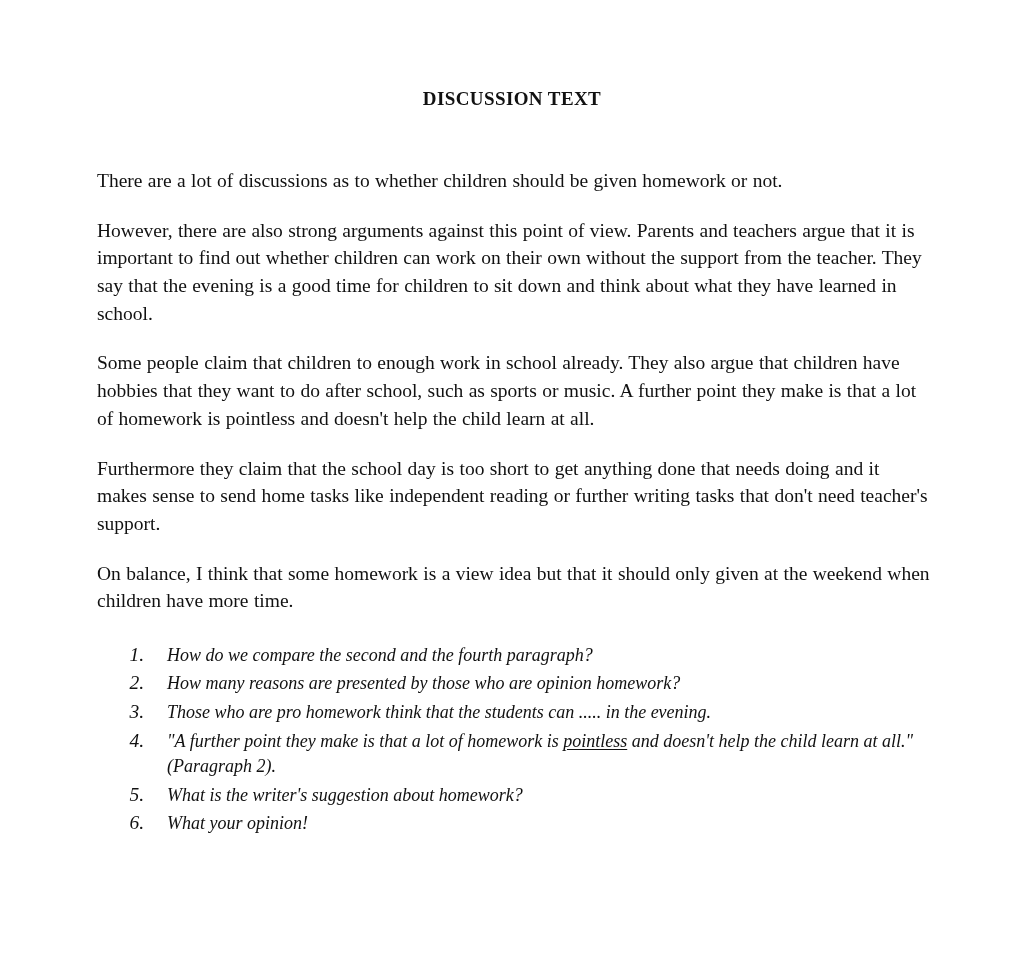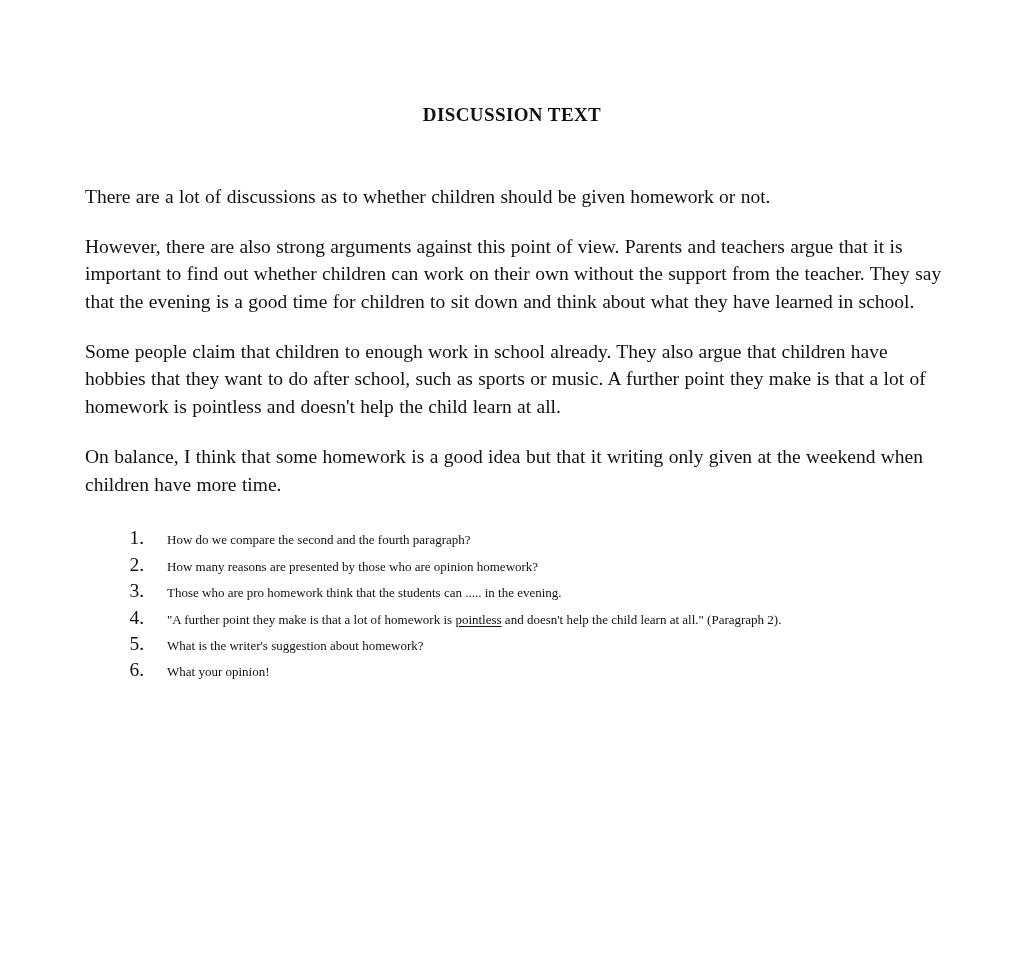--- a/index.html
+++ b/index.html
@@ -12,52 +12,53 @@
     height: 961px;
     font-family: "Liberation Serif", "DejaVu Serif", serif;
     color: #111111;
     -webkit-font-smoothing: antialiased;
   }
   .page {
     position: relative;
     width: 1024px;
     height: 961px;
     box-sizing: border-box;
-    padding: 16px;
+    padding: 0;
     overflow: hidden;
   }
   .doc-title {
     text-align: center;
     font-weight: bold;
     font-size: 19px;
     letter-spacing: 0.4px;
     margin: 0;
     padding-top: 88px;
   }
   .body-block {
     margin: 0 auto;
     width: 865px;
     padding-left: 3px;
   }
   .para {
     font-size: 19.5px;
     line-height: 1.42;
-    margin: 4px;
+    margin: 16px;
     text-align: left;
     word-spacing: 0.5px;
   }
   .para.first { margin-top: 57px; }
   .para.next  { margin-top: 22px; }
 
   ol.questions {
     margin: 26px 0 8px 0;
     padding-left: 68px;
-    font-size: 13px;
+    font-size: 18px;
     line-height: 1.42;
     list-style-position: outside;
+    font-style: italic;
   }
   ol.questions > li {
     margin-bottom: 1px;
     padding-left: 18px;
   }
   ol.questions > li::marker {
     font-size: 19.5px;
   }
   .sub-line {
     display: block;
@@ -72,21 +73,22 @@
 
 <div class="page">
 
   <h1 class="doc-title">DISCUSSION TEXT</h1>
 
   <div class="body-block">
 
     <p class="para first">There are a lot of discussions as to whether children should be given homework or not.</p>
     <p class="para next">However, there are also strong arguments against this point of view. Parents and teachers argue that it is important to find out whether children can work on their own without the support from the teacher. They say that the evening is a good time for children to sit down and think about what they have learned in school.</p>
     <p class="para next">Some people claim that children to enough work in school already. They also argue that children have hobbies that they want to do after school, such as sports or music. A further point they make is that a lot of homework is pointless and doesn't help the child learn at all.</p>
-    <p class="para next">On balance, I think that some homework is a good idea but that it writing only given at the weekend when children have more time.</p>
+    <p class="para next">Furthermore they claim that the school day is too short to get anything done that needs doing and it makes sense to send home tasks like independent reading or further writing tasks that don't need teacher's support.</p>
+    <p class="para next">On balance, I think that some homework is a view idea but that it should only given at the weekend when children have more time.</p>
 
     <ol class="questions">
       <li>
         <span>How do we compare the second and the fourth paragraph?</span>
       </li>
       <li>
         <span>How many reasons are presented by those who are opinion homework?</span>
       </li>
       <li>
         <span>Those who are pro homework think that the students can ..... in the evening.</span>

